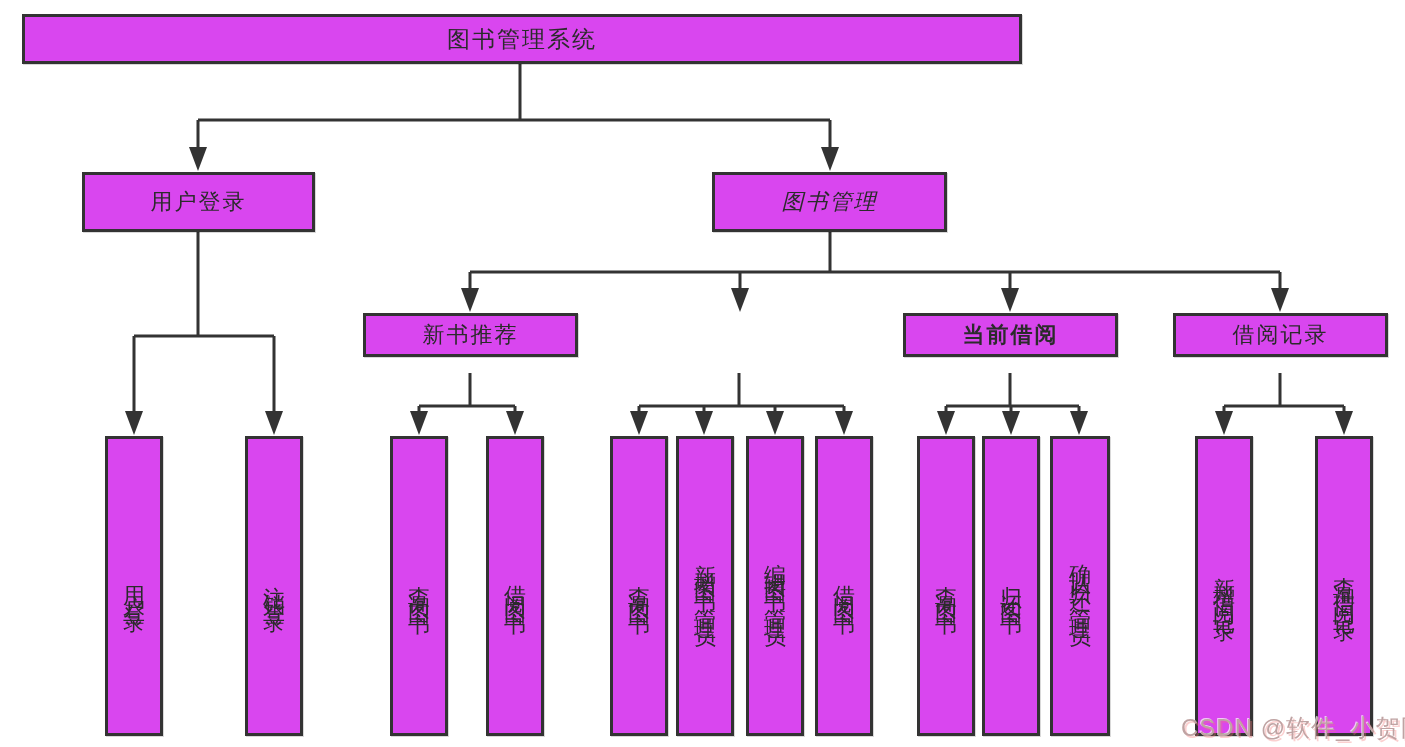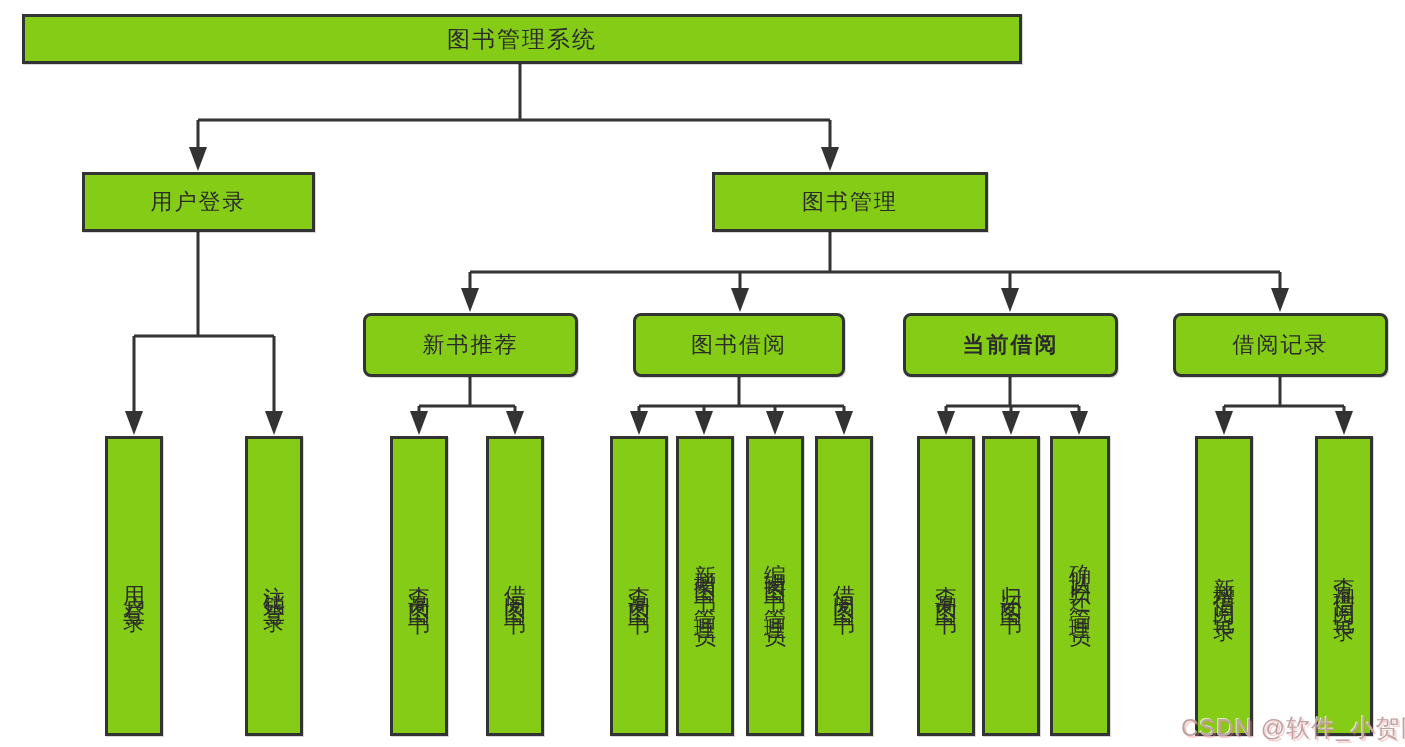--- a/index.html
+++ b/index.html
@@ -4,37 +4,37 @@
 <style>
   html,body{margin:0;padding:0;}
   body{
     width:1405px;height:747px;position:relative;background:#ffffff;
     font-family:"Liberation Sans","DejaVu Sans",sans-serif;color:#2b2b2b;
     overflow:hidden;
   }
   .canvas{position:absolute;left:0;top:0;width:1405px;height:747px;}
   svg.connectors{position:absolute;left:0;top:0;width:1405px;height:747px;z-index:1;}
   .box{
-    position:absolute;box-sizing:border-box;border:3px solid #333333;background:#84cc16;
+    position:absolute;box-sizing:border-box;border:3px solid #333333;background:#d946ef;
     display:flex;align-items:center;justify-content:center;z-index:2;
     box-shadow:1px 1px 0 rgba(0,0,0,0.15);
   }
   .hlabel{font-size:22px;letter-spacing:2px;white-space:nowrap;}
   .root .hlabel{font-size:23px;}
   .vbox .vlabel{
     writing-mode:vertical-rl;text-orientation:mixed;
     font-size:22px;letter-spacing:9px;line-height:1;white-space:nowrap;
   }
   
   .root{left:22px;top:14px;width:1000px;height:50px;}
   .lvl2{top:172px;height:60px;}
-  .lvl3{top:313px;height:64px;border-radius:8px;}
+  .lvl3{top:313px;height:44px;}
   .vbox{top:436px;height:300px;width:58px;}
   .n-user-login{left:82px;width:233px;}
-  .n-book-mgmt{left:712px;width:276px;}
+  .n-book-mgmt{left:712px;width:235px;font-style:italic;}
   .n-new-book{left:363px;width:215px;}
   .n-book-borrow{left:633px;width:212px;}
   .n-cur-borrow{left:903px;width:215px;font-weight:bold;}
   .n-borrow-rec{left:1173px;width:215px;}
   .l-ul-login{left:105px;}
   .l-ul-logout{left:245px;}
   .l-nbr-query{left:390px;}
   .l-nbr-borrow{left:486px;}
   .l-bb-query{left:610px;}
   .l-bb-add{left:676px;}
@@ -116,23 +116,20 @@
   <div class="box lvl2 n-user-login">
     <span class="hlabel">用户登录</span>
   </div>
   <div class="box lvl2 n-book-mgmt">
     <span class="hlabel">图书管理</span>
   </div>
 
   <div class="box lvl3 n-new-book">
     <span class="hlabel">新书推荐</span>
   </div>
-  <div class="box lvl3 n-book-borrow">
-    <span class="hlabel">图书借阅</span>
-  </div>
   <div class="box lvl3 n-cur-borrow">
     <span class="hlabel">当前借阅</span>
   </div>
   <div class="box lvl3 n-borrow-rec">
     <span class="hlabel">借阅记录</span>
   </div>
 
   <div class="box vbox l-ul-login">
     <span class="vlabel">用户登录</span>
   </div>

